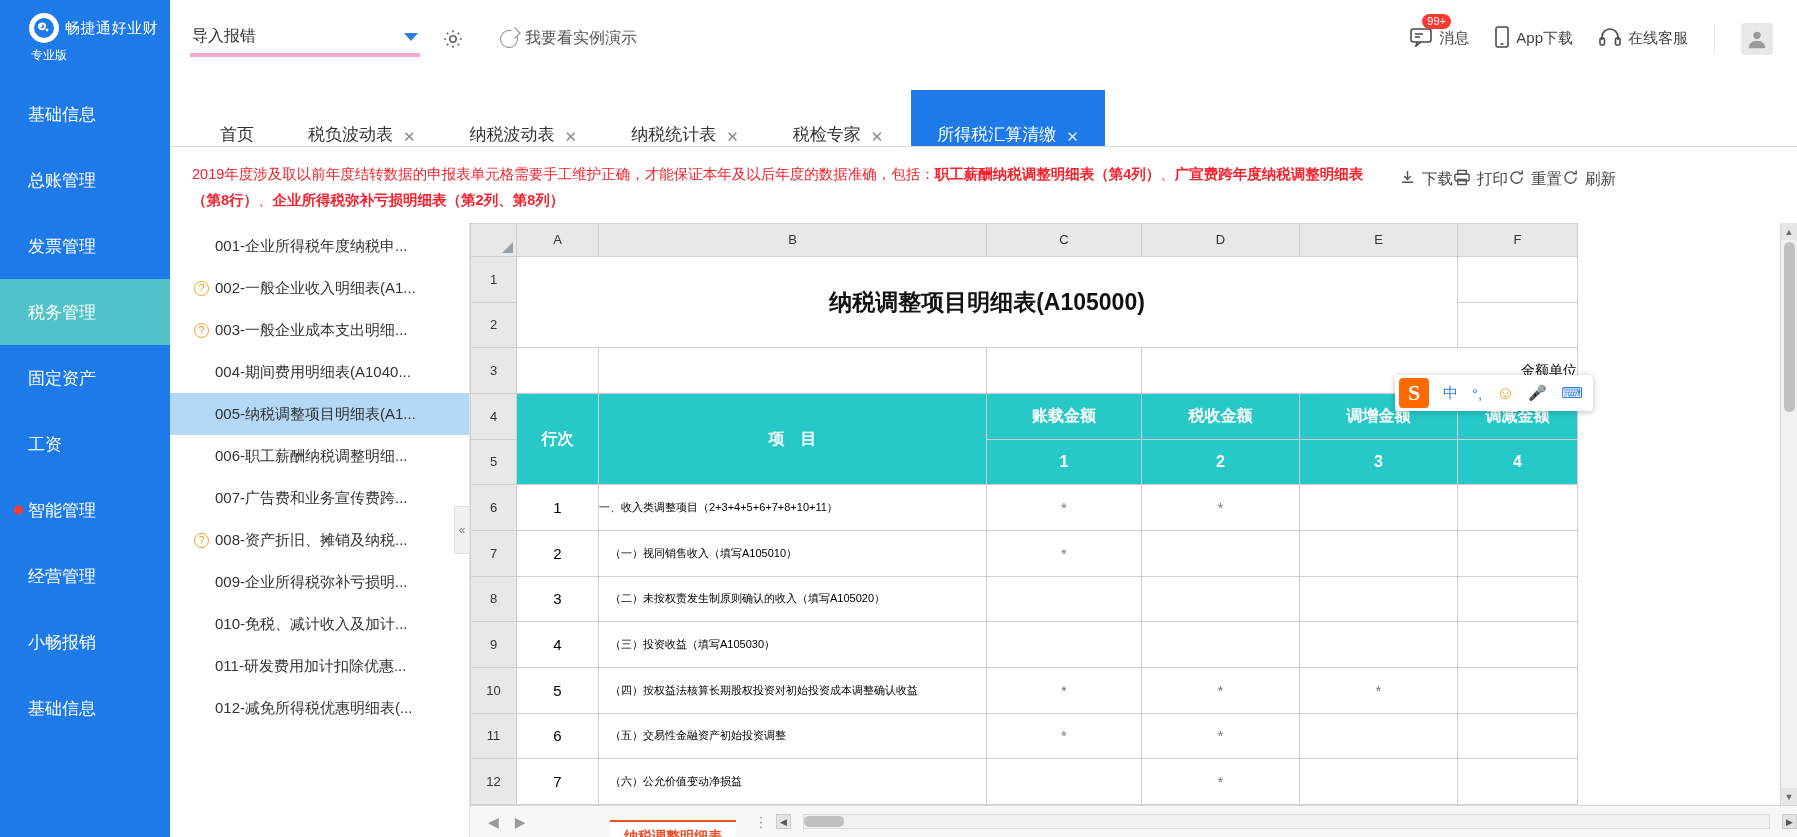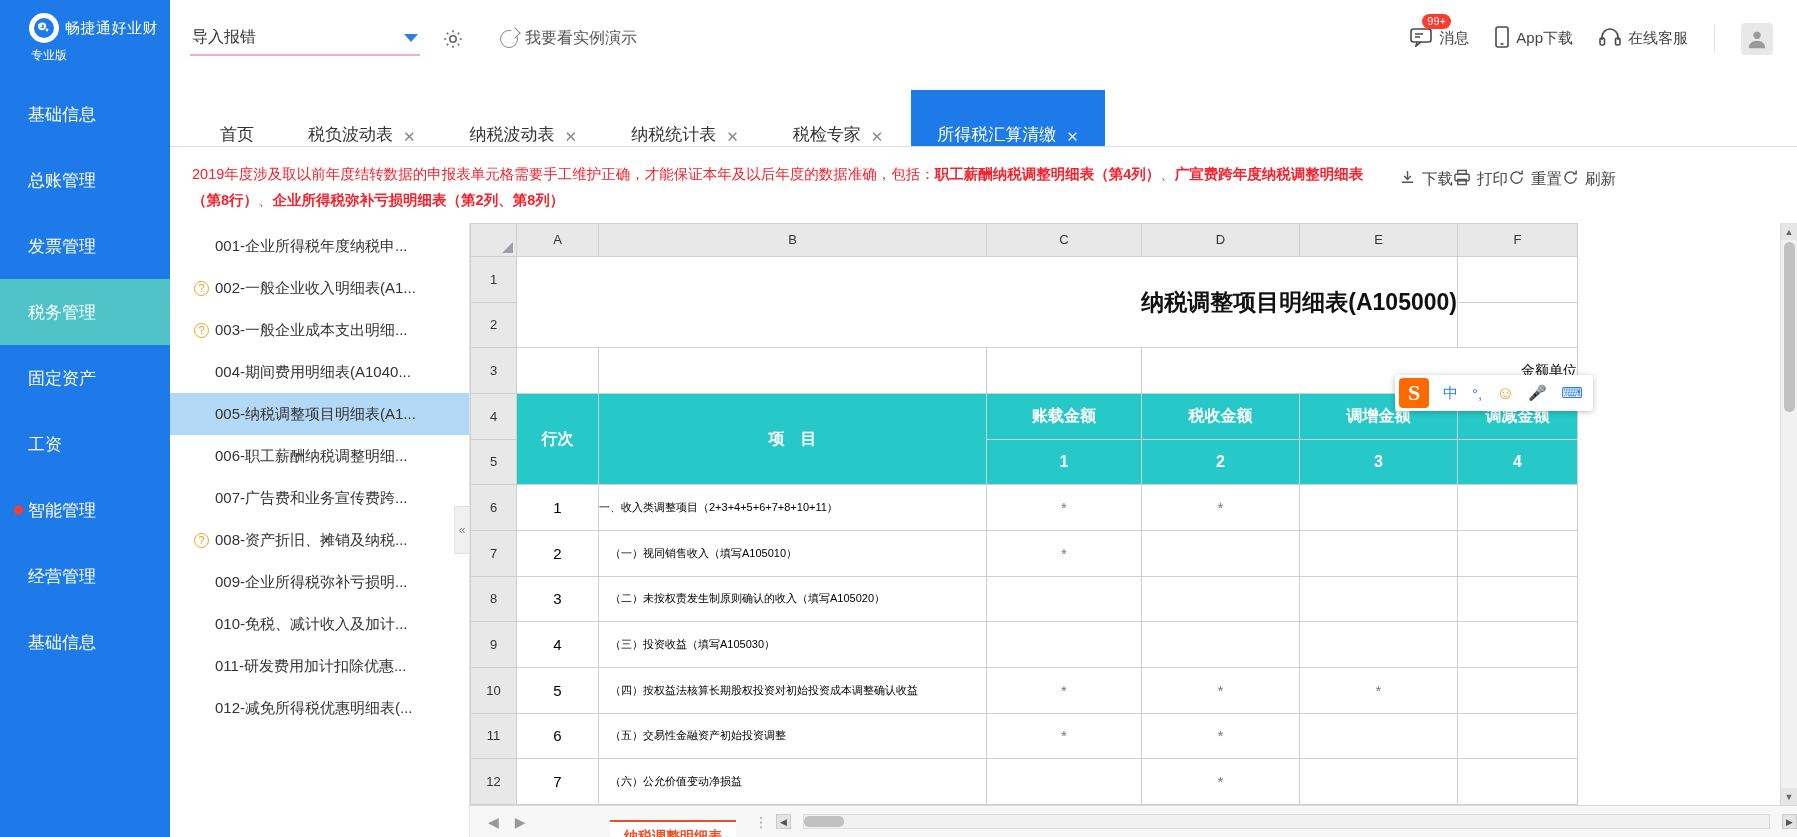--- a/index.html
+++ b/index.html
@@ -49,21 +49,21 @@
 
   .topbar-main {
     flex: 1;
     display: flex;
     align-items: center;
     padding: 0 20px;
     gap: 18px;
   }
   .sel-wrap {
     width: 230px;
-    border-bottom: 2px solid #f9a8d4;
+    border-bottom: 4px solid #f9a8d4;
     display: flex; align-items: center;
     padding: 6px 2px;
     position: relative;
   }
   .sel-text { font-size: 16px; color: #333; flex: 1; }
   .chev {
     width: 0; height: 0;
     border-left: 7px solid transparent;
     border-right: 7px solid transparent;
     border-top: 8px solid #2f7fe0;
@@ -295,21 +295,21 @@
     background: #e8e8e8;
     text-align: center;
     font-size: 13px;
     color: #333;
     width: 46px;
   }
   .cell { height: 36px; background: #fff; }
   .c-title {
     font-size: 23px;
     font-weight: bold;
-    text-align: right;
+    text-align: center;
     color: #111;
   }
   .teal {
     background: #27c9c8;
     color: #fff;
     font-weight: bold;
     text-align: center;
     font-size: 16px;
   }
   .unit { text-align: right; padding-right: 8px; font-size: 14px; }
@@ -487,20 +487,23 @@
         </div>
       <div class="side-item">
           <span>工资</span>
         </div>
       <div class="side-item">
           <span class="dot"></span>
           <span>智能管理</span>
         </div>
       <div class="side-item">
           <span>经营管理</span>
+        </div>
+      <div class="side-item">
+          <span>小畅报销</span>
         </div>
       <div class="side-item">
           <span>基础信息</span>
         </div>
     </div>
 
     <div class="content">
 
       <div class="tabbar">
         <div class="tab">

